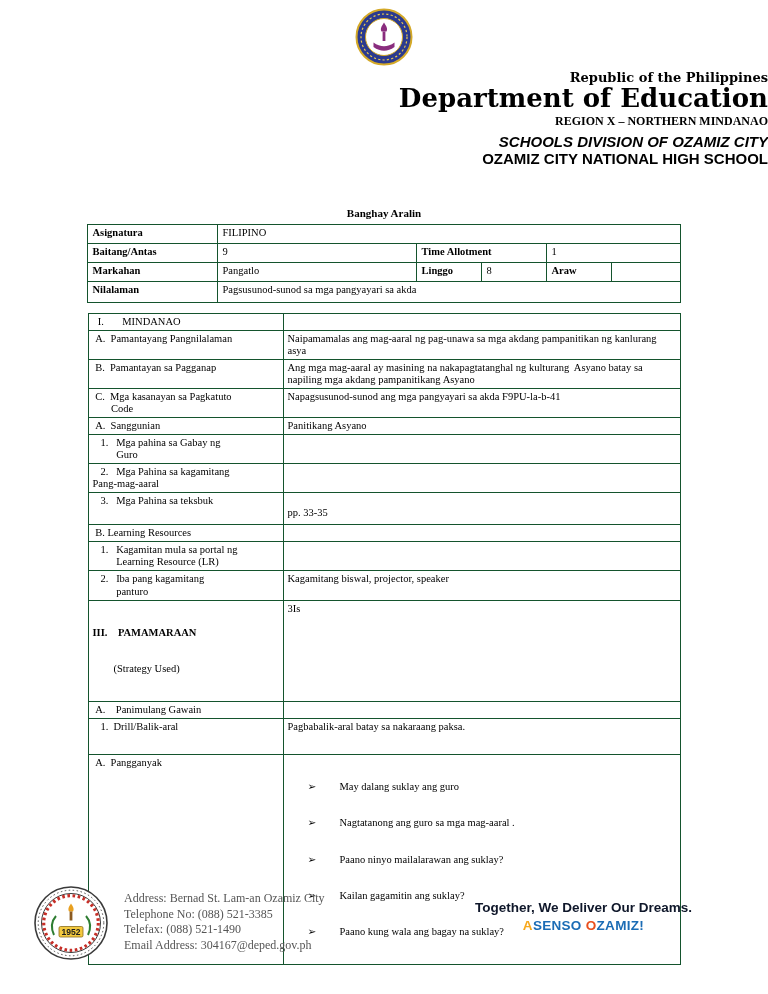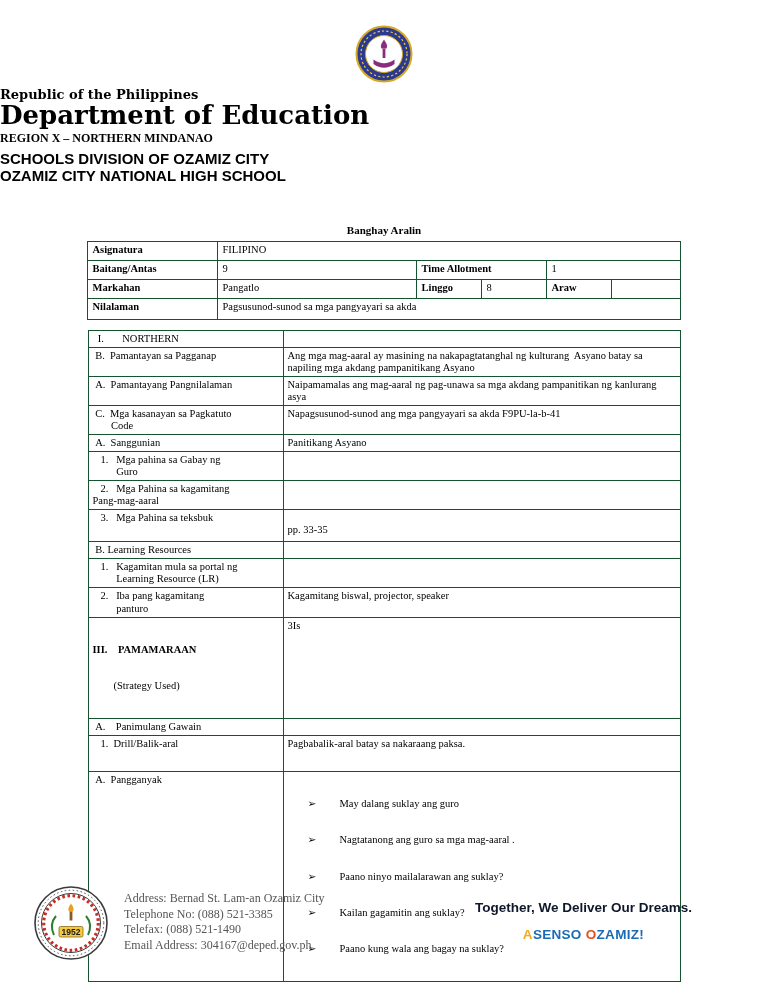--- a/index.html
+++ b/index.html
@@ -9,26 +9,26 @@
     width: 768px;
     height: 994px;
     margin: 0 auto;
     background: #ffffff;
     color: #000;
     font-family: "Liberation Serif", serif;
     overflow: hidden;
   }
 
   
-  .doc-header { text-align: left; padding-top: 25px; }
+  .doc-header { text-align: right; padding-top: 8px; }
   .seal { display: block; margin: 0 auto; }
   .republic  { font-family: "DejaVu Serif", serif; font-weight: bold; font-size: 13px; margin-top: 4px; }
   .dept      { font-family: "DejaVu Serif", serif; font-weight: bold; font-size: 26px; line-height: 1.02; }
   .region    { font-family: "Liberation Serif", serif; font-weight: bold; font-size: 12px; margin-top: 2px; }
-  .division  { font-family: "Liberation Sans", sans-serif; font-weight: bold; font-size: 15px; margin-top: 4px; }
+  .division  { font-family: "Liberation Sans", sans-serif; font-weight: bold; font-size: 15px; margin-top: 4px; font-style: italic; }
   .school    { font-family: "Liberation Sans", sans-serif; font-weight: bold; font-size: 15px; }
 
   .doc-title { text-align: center; font-weight: bold; font-size: 11px; margin-top: 40px; }
 
   
   table {
     border-collapse: collapse;
     table-layout: fixed;
     margin: 0 auto;
     width: 592px;
@@ -74,21 +74,21 @@
   .slogan {
     font-family: "Liberation Sans", sans-serif;
     font-weight: bold;
     font-size: 13.5px;
   }
   .asenso {
     font-family: "Liberation Sans", sans-serif;
     font-weight: bold;
     font-size: 13.5px;
     letter-spacing: 0.3px;
-    margin-top: 12px;
+    margin-top: 3px;
   }
 </style>
 </head>
 <body>
 
 <div class="page">
 
   <div class="doc-header">
     <svg class="seal" width="58" height="58" viewBox="0 0 58 58" aria-hidden="true">
       <circle cx="29" cy="29" r="27.5" fill="#2b3a8f" stroke="#d4a928" stroke-width="2"></circle>
@@ -143,30 +143,30 @@
     </table>
 
   <table class="lesson-table">
     <colgroup>
         <col style="width:195px">
         <col style="width:397px">
       </colgroup>
 
     <tbody>
         <tr style="height:14px">
-      <td>  I.       NORTHERN</td>
-      <td></td>
+      <td>  I.       MINDANAO</td>
+      <td></td>
+    </tr>
+    <tr style="height:26px">
+      <td> A.  Pamantayang Pangnilalaman</td>
+      <td>Naipamamalas ang mag-aaral ng pag-unawa sa mga akdang pampanitikan ng kanlurang asya</td>
     </tr>
     <tr style="height:26px">
       <td> B.  Pamantayan sa Pagganap</td>
       <td>Ang mga mag-aaral ay masining na nakapagtatanghal ng kulturang  Asyano batay sa napiling mga akdang pampanitikang Asyano</td>
-    </tr>
-    <tr style="height:26px">
-      <td> A.  Pamantayang Pangnilalaman</td>
-      <td>Naipamamalas ang mag-aaral ng pag-unawa sa mga akdang pampanitikan ng kanlurang asya</td>
     </tr>
     <tr style="height:27px">
       <td> C.  Mga kasanayan sa Pagkatuto
        Code</td>
       <td>Napagsusunod-sunod ang mga pangyayari sa akda F9PU-la-b-41</td>
     </tr>
     <tr style="height:14px">
       <td> A.  Sanggunian</td>
       <td>Panitikang Asyano</td>
     </tr>

